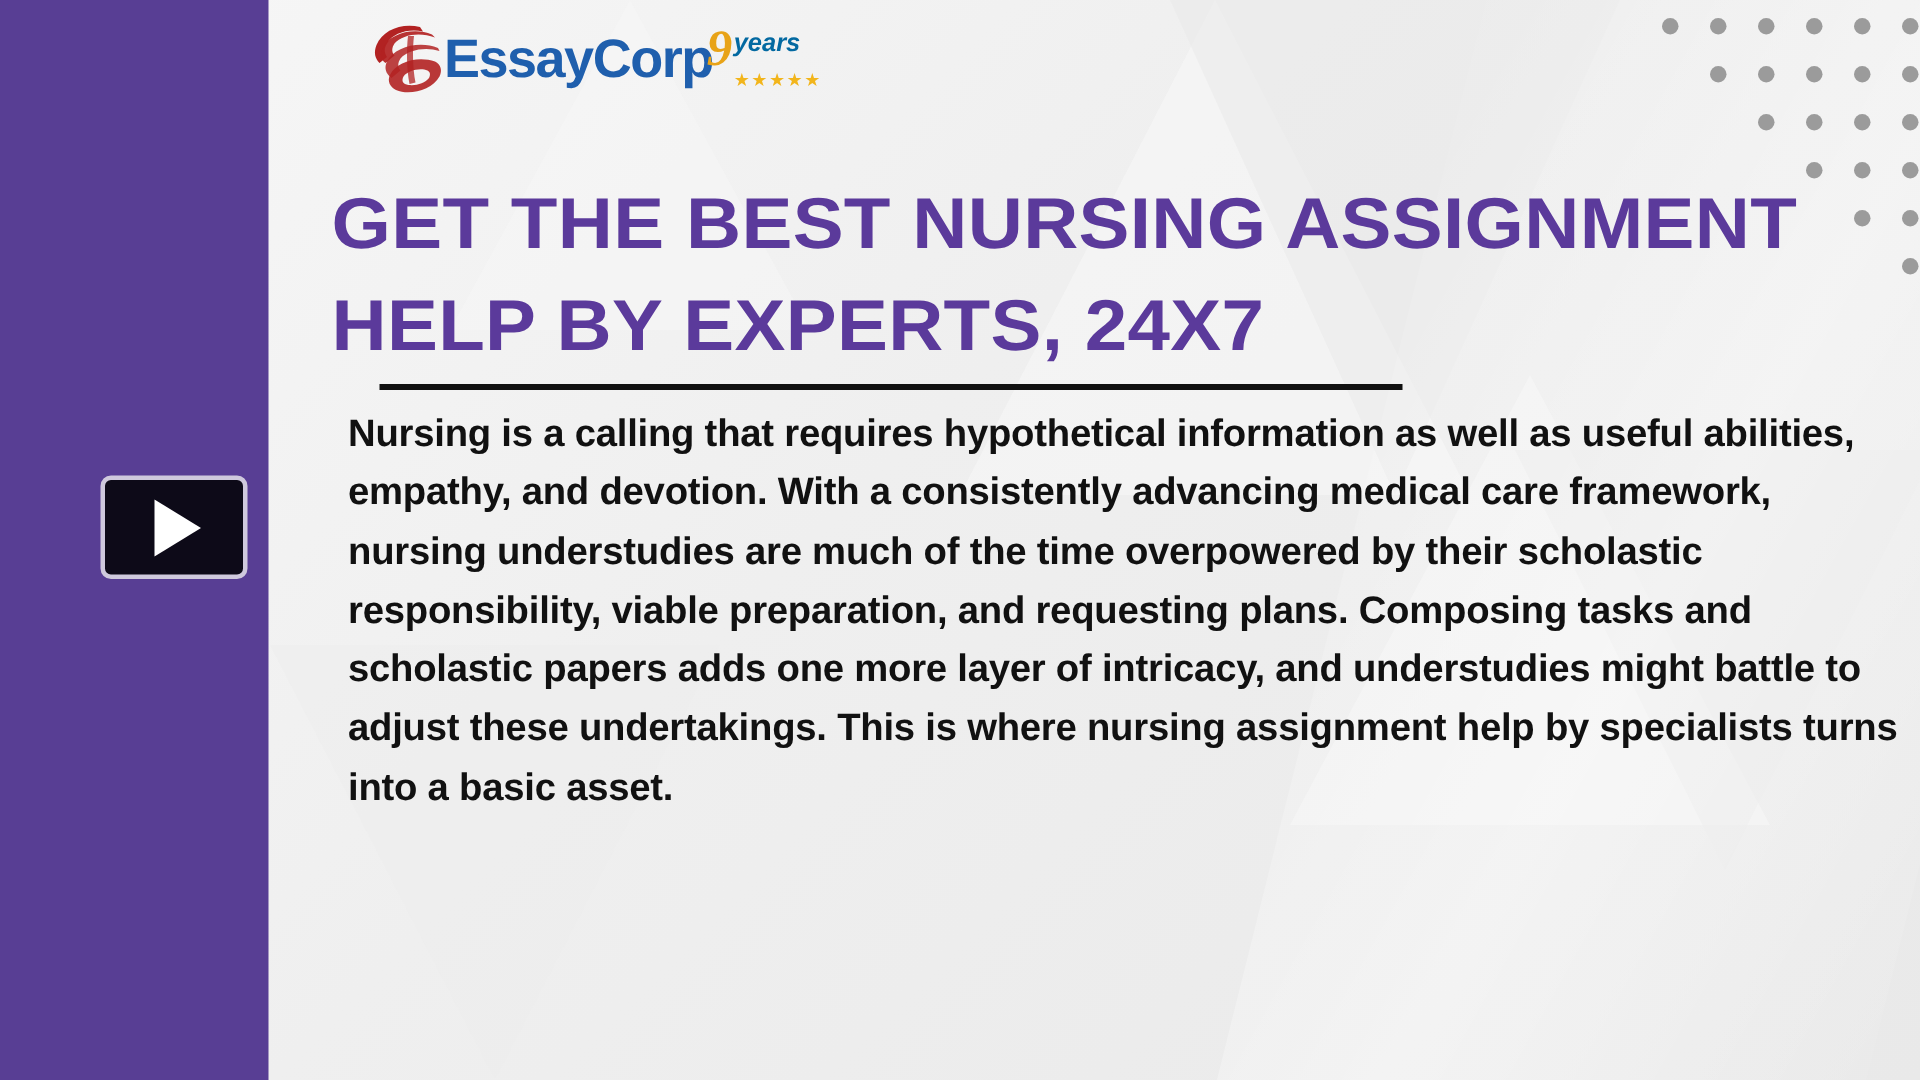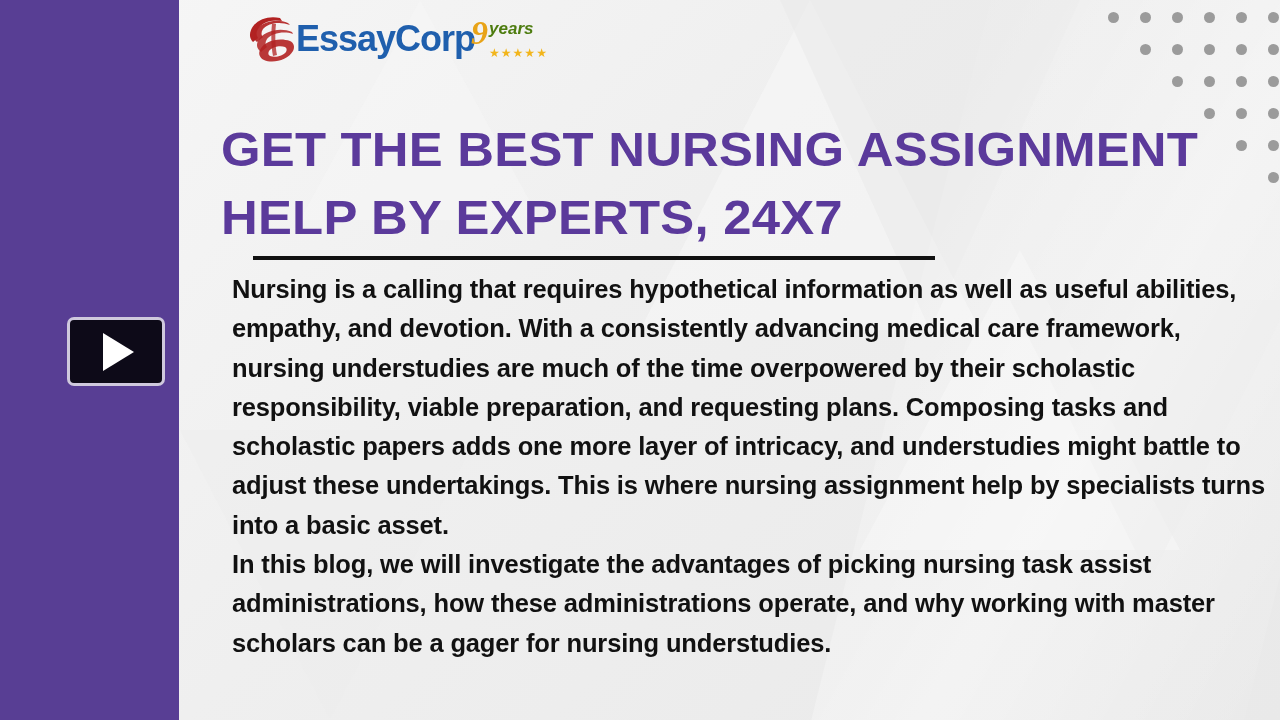--- a/index.html
+++ b/index.html
@@ -97,21 +97,21 @@
     font-weight:bold;
     font-size:34px;
     color:#E8A317;
     line-height:.8;
   }
   #logo-years {
     font-family:"Liberation Sans", sans-serif;
     font-style:italic;
     font-weight:bold;
     font-size:17px;
-    color:#4d7c0f;
+    color:#0369a1;
     margin-top:1px;
     margin-left:1px;
   }
   #logo-stars {
     font-size:12px;
     color:#F2B51B;
     letter-spacing:1px;
     margin-top:1px;
     margin-left:18px;
   }
@@ -237,16 +237,15 @@
       <div class="dot" style="left: 128px; top: 128px; background: rgb(155, 155, 155);"></div>
       <div class="dot" style="left: 160px; top: 128px; background: rgb(155, 155, 155);"></div>
       <div class="dot" style="left: 160px; top: 160px; background: rgb(155, 155, 155);"></div>
     </div>
 
   <h1 id="heading">GET THE BEST NURSING ASSIGNMENT HELP BY EXPERTS, 24X7</h1>
   <div id="rule"></div>
 
   <div id="body-copy">
     <p class="para">Nursing is a calling that requires hypothetical information as well as useful abilities, empathy, and devotion. With a consistently advancing medical care framework, nursing understudies are much of the time overpowered by their scholastic responsibility, viable preparation, and requesting plans. Composing tasks and scholastic papers adds one more layer of intricacy, and understudies might battle to adjust these undertakings. This is where nursing assignment help by specialists turns into a basic asset.</p>
-    <p class="para">In this blog, we will investigate the advantages of picking nursing task assist administrations, how these administrations operate, and why working with master scholars can be a gager for nursing understudies.</p>
   </div>
 
 </div>
 
 </body></html>

